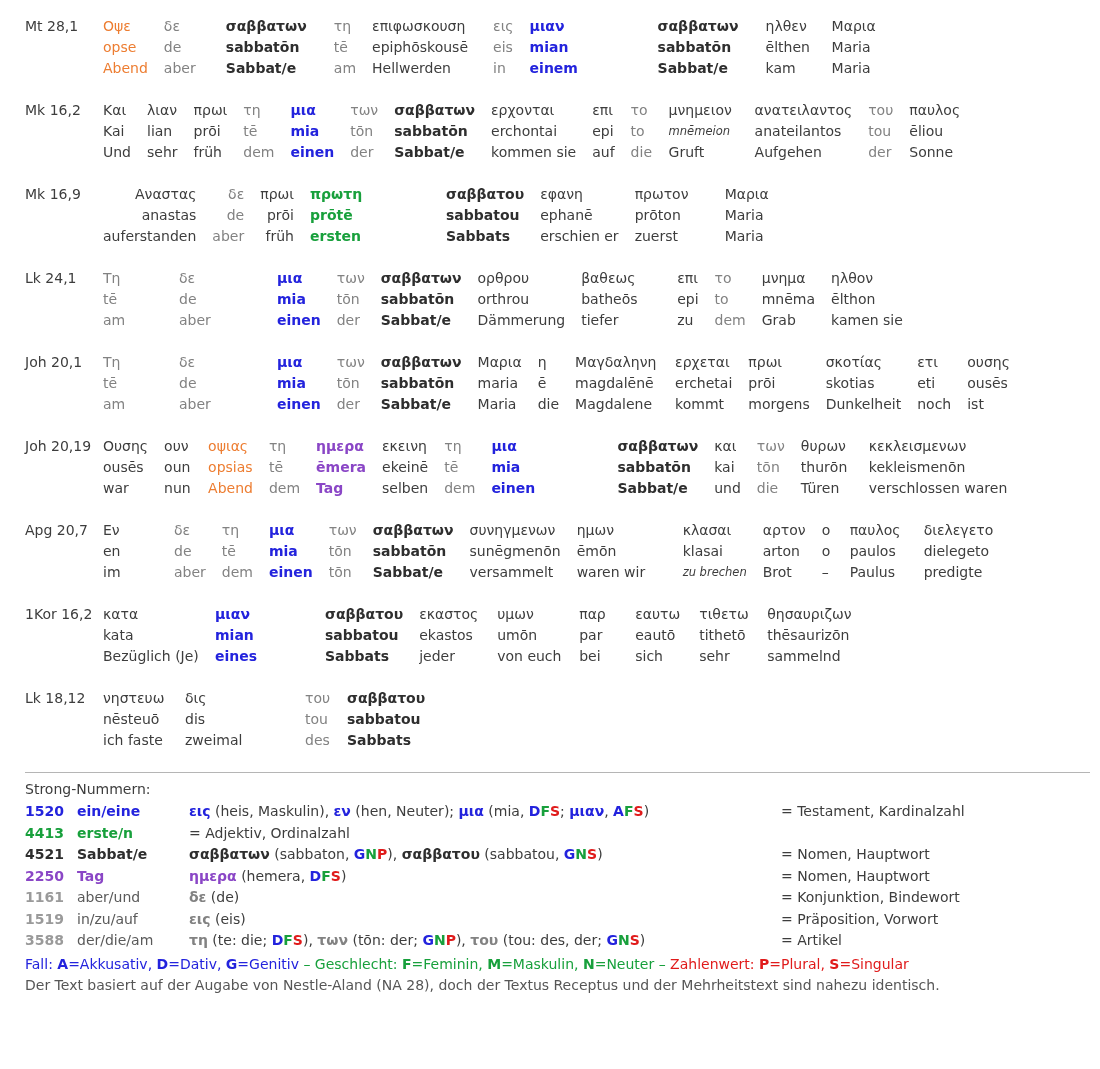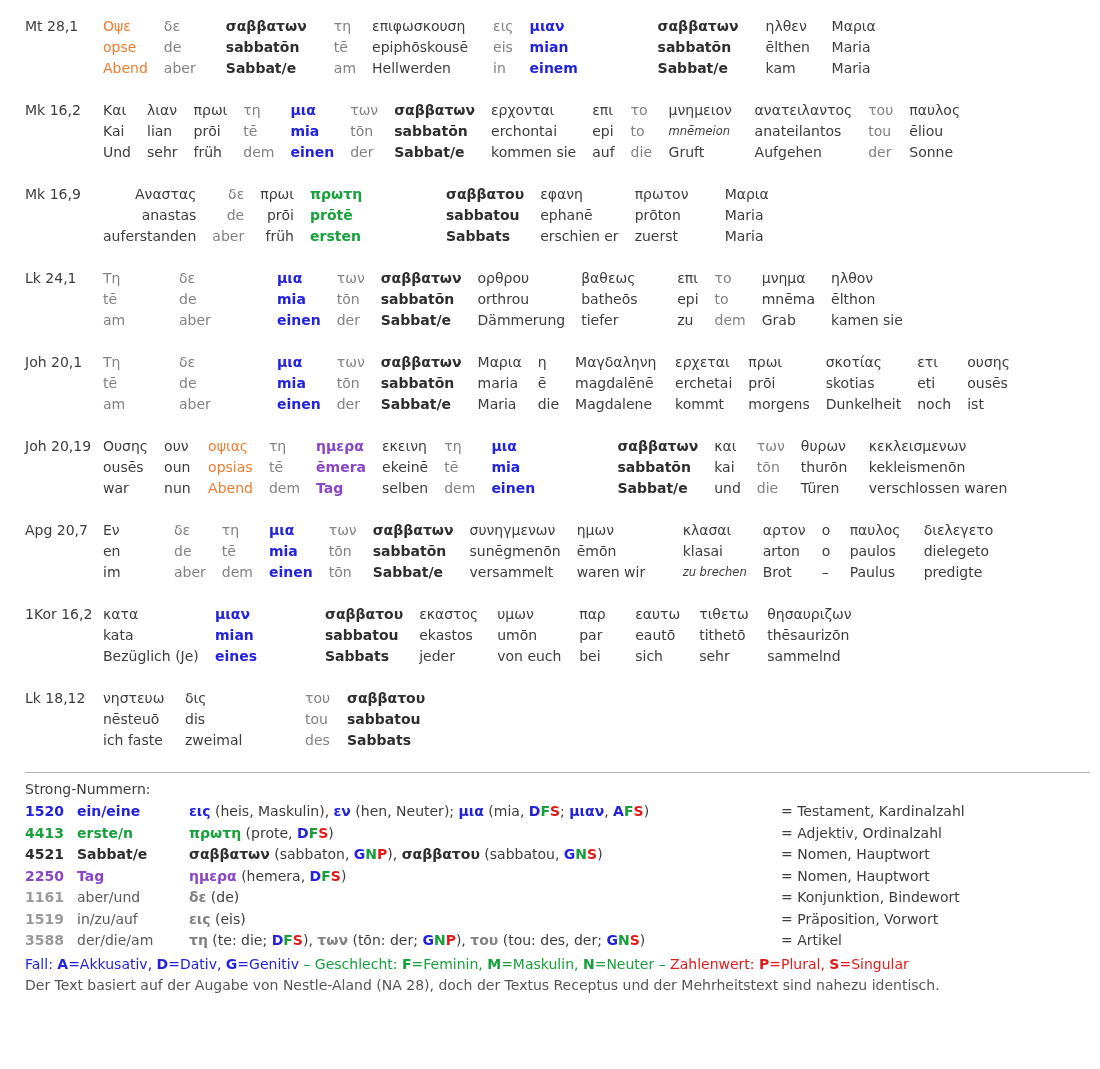--- a/index.html
+++ b/index.html
@@ -572,21 +572,20 @@
     <div id="strong-rows">
         <div class="srow">
           <div class="s-num g-blue">1520</div>
           <div class="s-gloss g-blue">ein/eine</div>
           <div class="s-mid"><span class="g-blue">εις</span><span> (heis, Maskulin), </span><span class="g-blue">εν</span><span> (hen, Neuter); </span><span class="g-blue">μια</span><span> (mia, </span><span class="code code-fall">D</span><span class="code code-gesch">F</span><span class="code code-zahl">S</span><span>; </span><span class="g-blue">μιαν</span><span>, </span><span class="code code-fall">A</span><span class="code code-gesch">F</span><span class="code code-zahl">S</span><span>)</span></div>
           <div class="s-eq">= Testament, Kardinalzahl</div>
         </div>
         <div class="srow">
           <div class="s-num g-green">4413</div>
           <div class="s-gloss g-green">erste/n</div>
-          <div class="s-mid"><span class="g-green">πρωτη</span><span> (prote, </span><span class="code code-fall">D</span><span class="code code-gesch">F</span><span class="code code-zahl">S</span><span>)</span></div>
           <div class="s-eq">= Adjektiv, Ordinalzahl</div>
         </div>
         <div class="srow">
           <div class="s-num g-bold">4521</div>
           <div class="s-gloss g-bold">Sabbat/e</div>
           <div class="s-mid"><span class="g-bold">σαββατων</span><span> (sabbaton, </span><span class="code code-fall">G</span><span class="code code-gesch">N</span><span class="code code-zahl">P</span><span>), </span><span class="g-bold">σαββατου</span><span> (sabbatou, </span><span class="code code-fall">G</span><span class="code code-gesch">N</span><span class="code code-zahl">S</span><span>)</span></div>
           <div class="s-eq">= Nomen, Hauptwort</div>
         </div>
         <div class="srow">
           <div class="s-num g-purple">2250</div>

